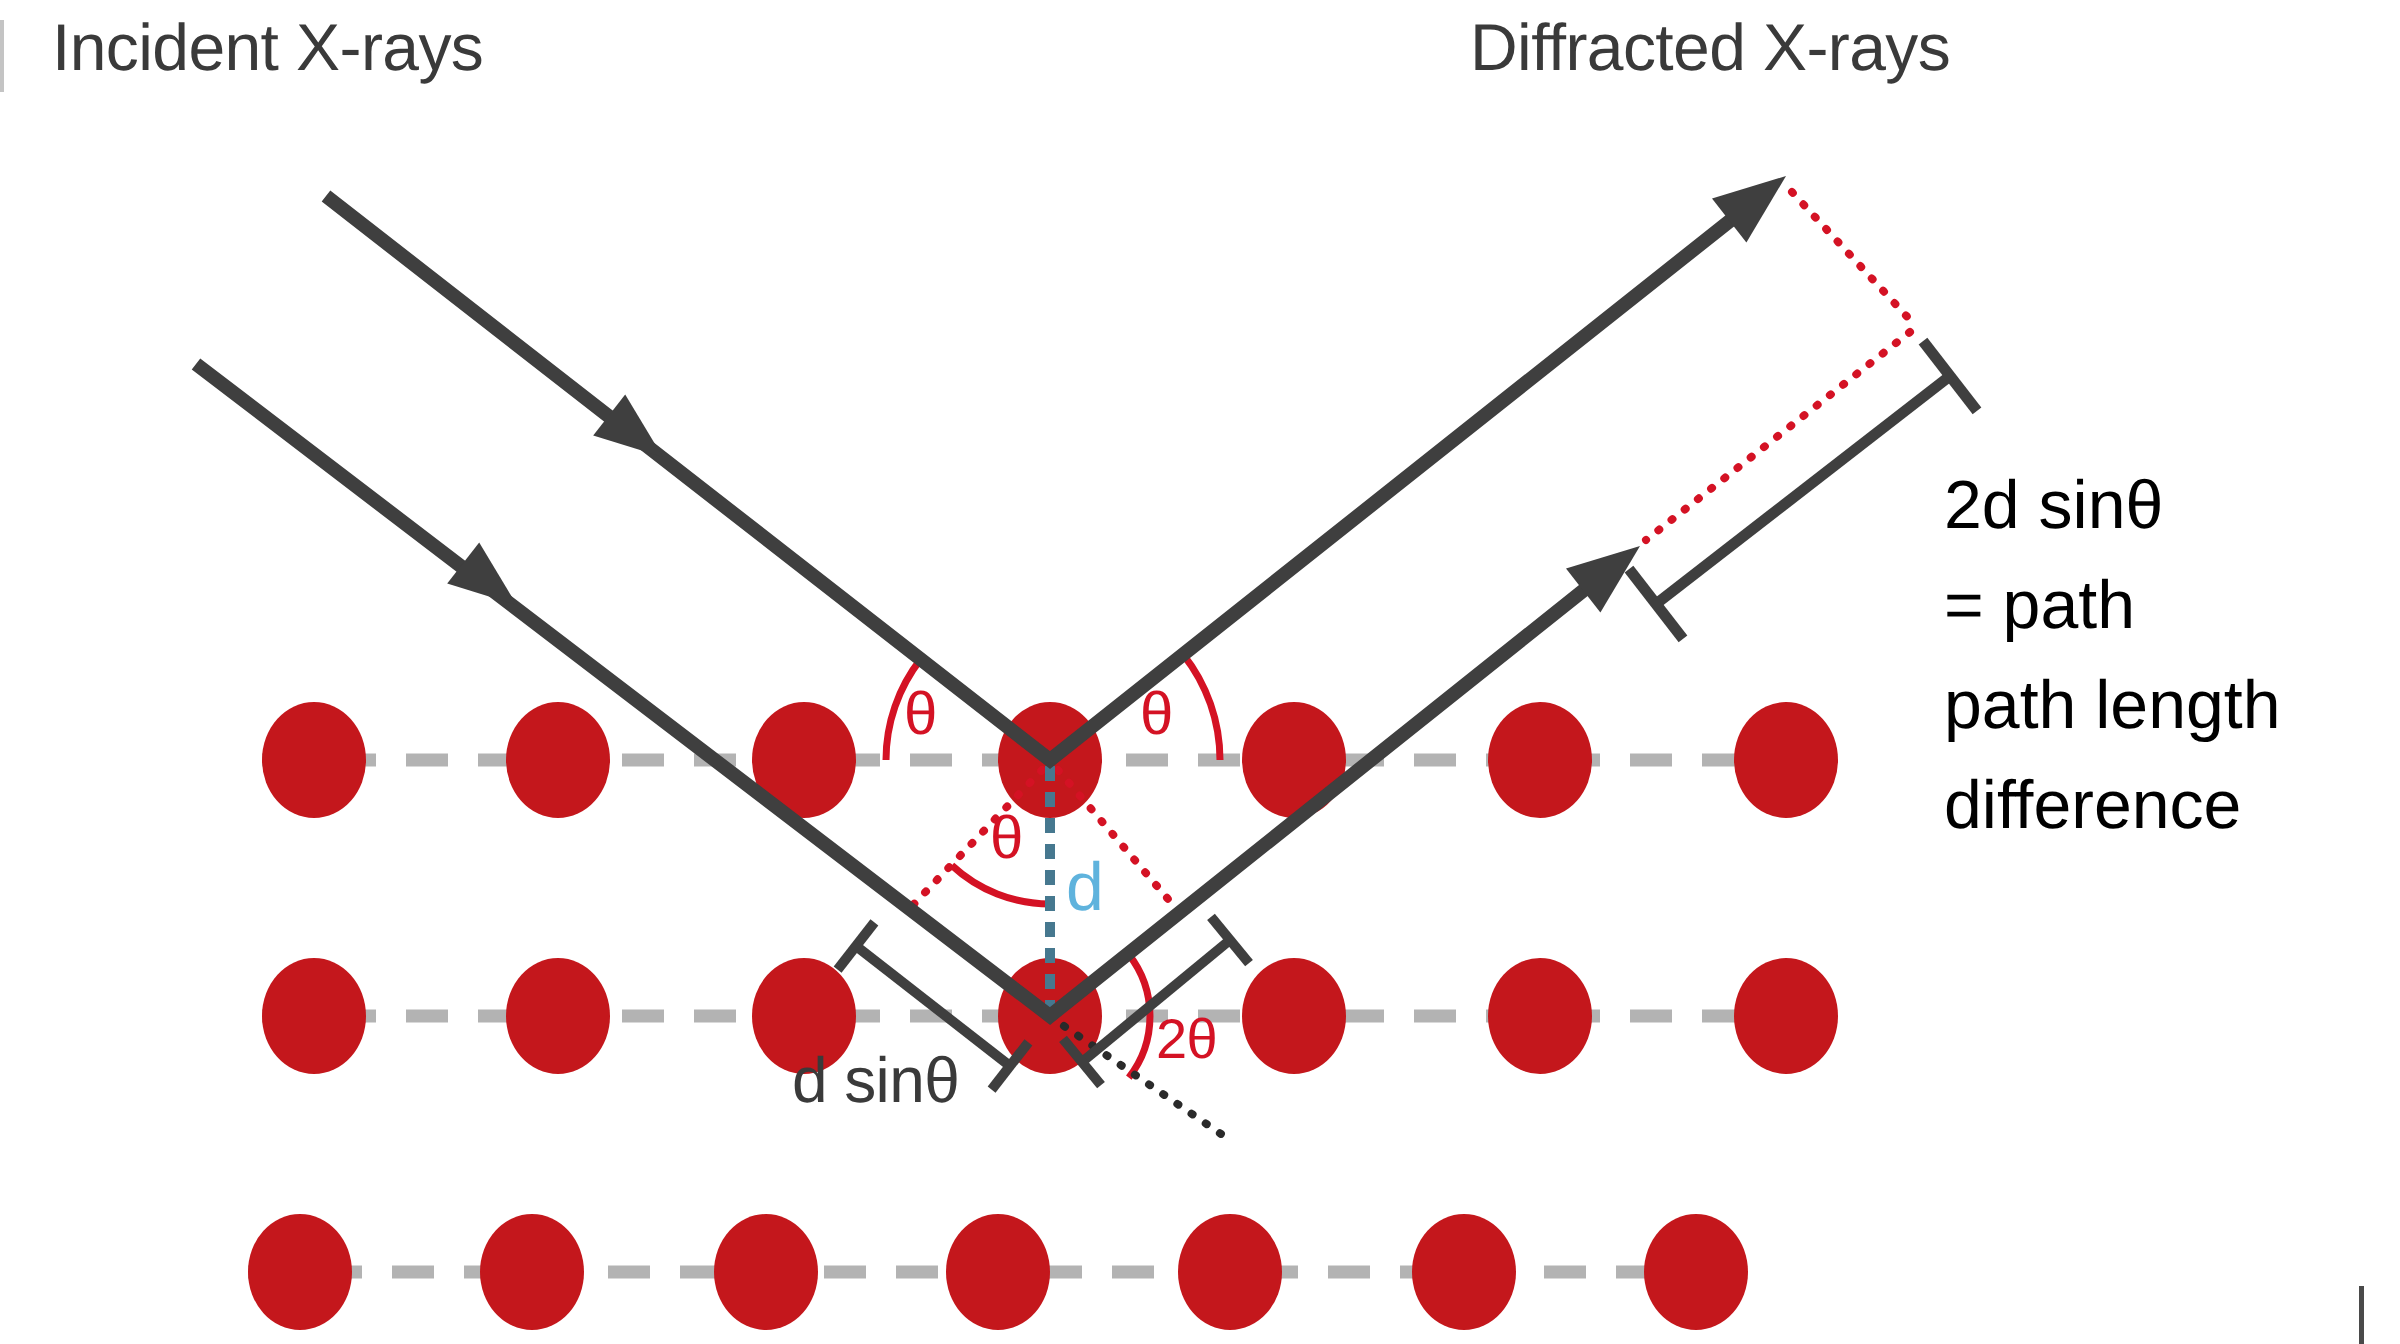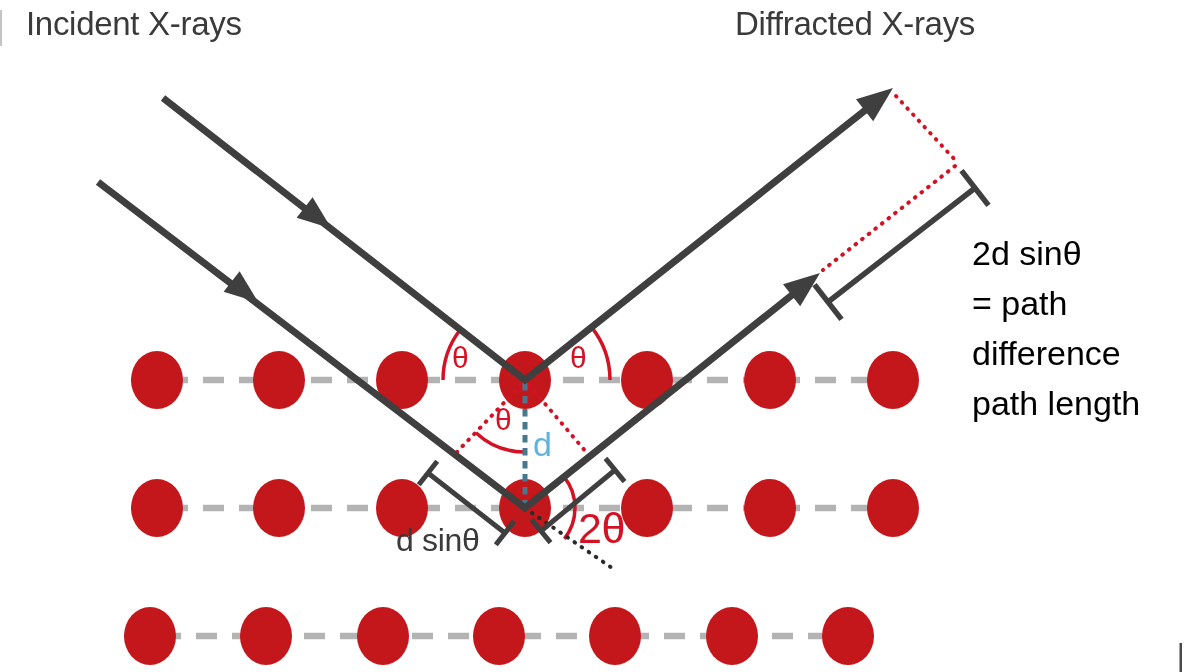--- a/index.html
+++ b/index.html
@@ -96,24 +96,24 @@
     <rect x="0" y="10" width="2" height="36" fill="#c4c4c4"></rect>
     <rect x="1179.5" y="643" width="2.5" height="29" fill="#4a4a4a"></rect>
   </svg>
 
   <div class="lbl title" style="left:26px;">Incident X-rays</div>
   <div class="lbl title" style="left:735px;text-align:center;">Diffracted X-rays</div>
 
   <div class="note">
     <div>2d sinθ</div>
     <div>= path</div>
+    <div>path length</div>
     <div>difference</div>
-    <div>path length</div>
   </div>
 
   <div class="lbl red theta" style="left:452px;top:341px;">θ</div>
   <div class="lbl red theta" style="left:570px;top:341px;">θ</div>
   <div class="lbl red theta" style="left:495px;top:403px;">θ</div>
-  <div class="lbl red" style="left:578px;top:504px;font-size:43px;">2θ</div>
+  <div class="lbl red" style="left:578px;top:504px;font-size:28px;">2θ</div>
 
   <div class="lbl" style="left:533px;top:425px;font-size:34px;color:#5fb3dd;">d</div>
   <div class="lbl" style="left:396px;top:522px;font-size:32px;">d sinθ</div>
 </div>
 
 </body></html>

